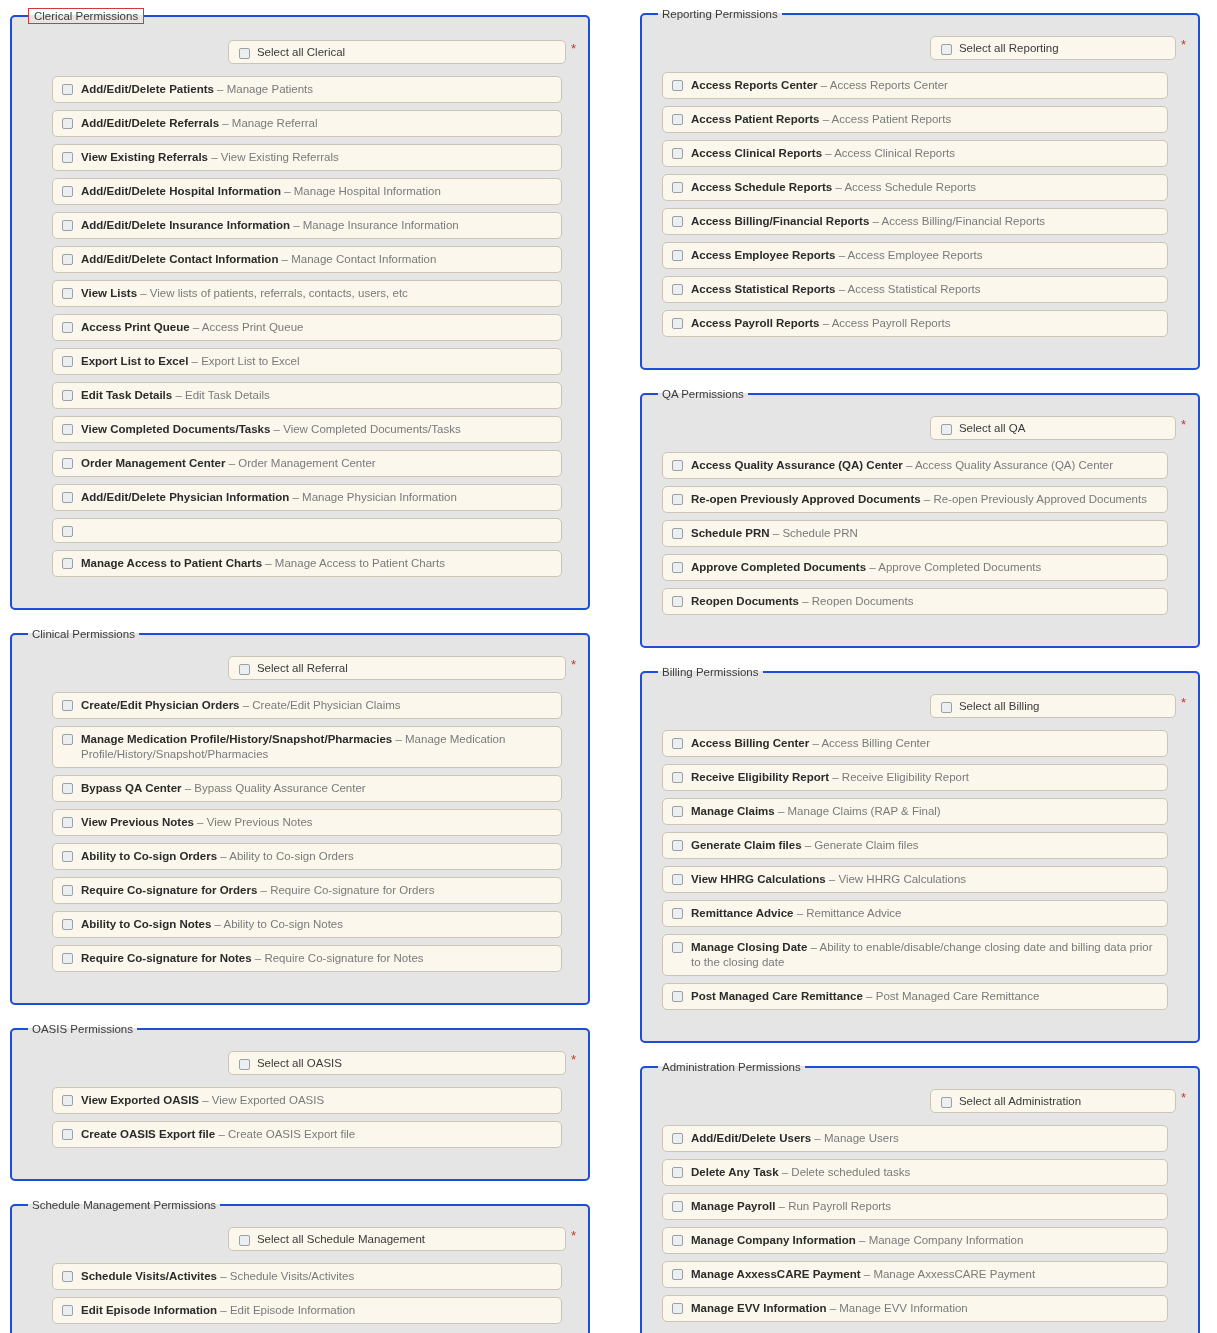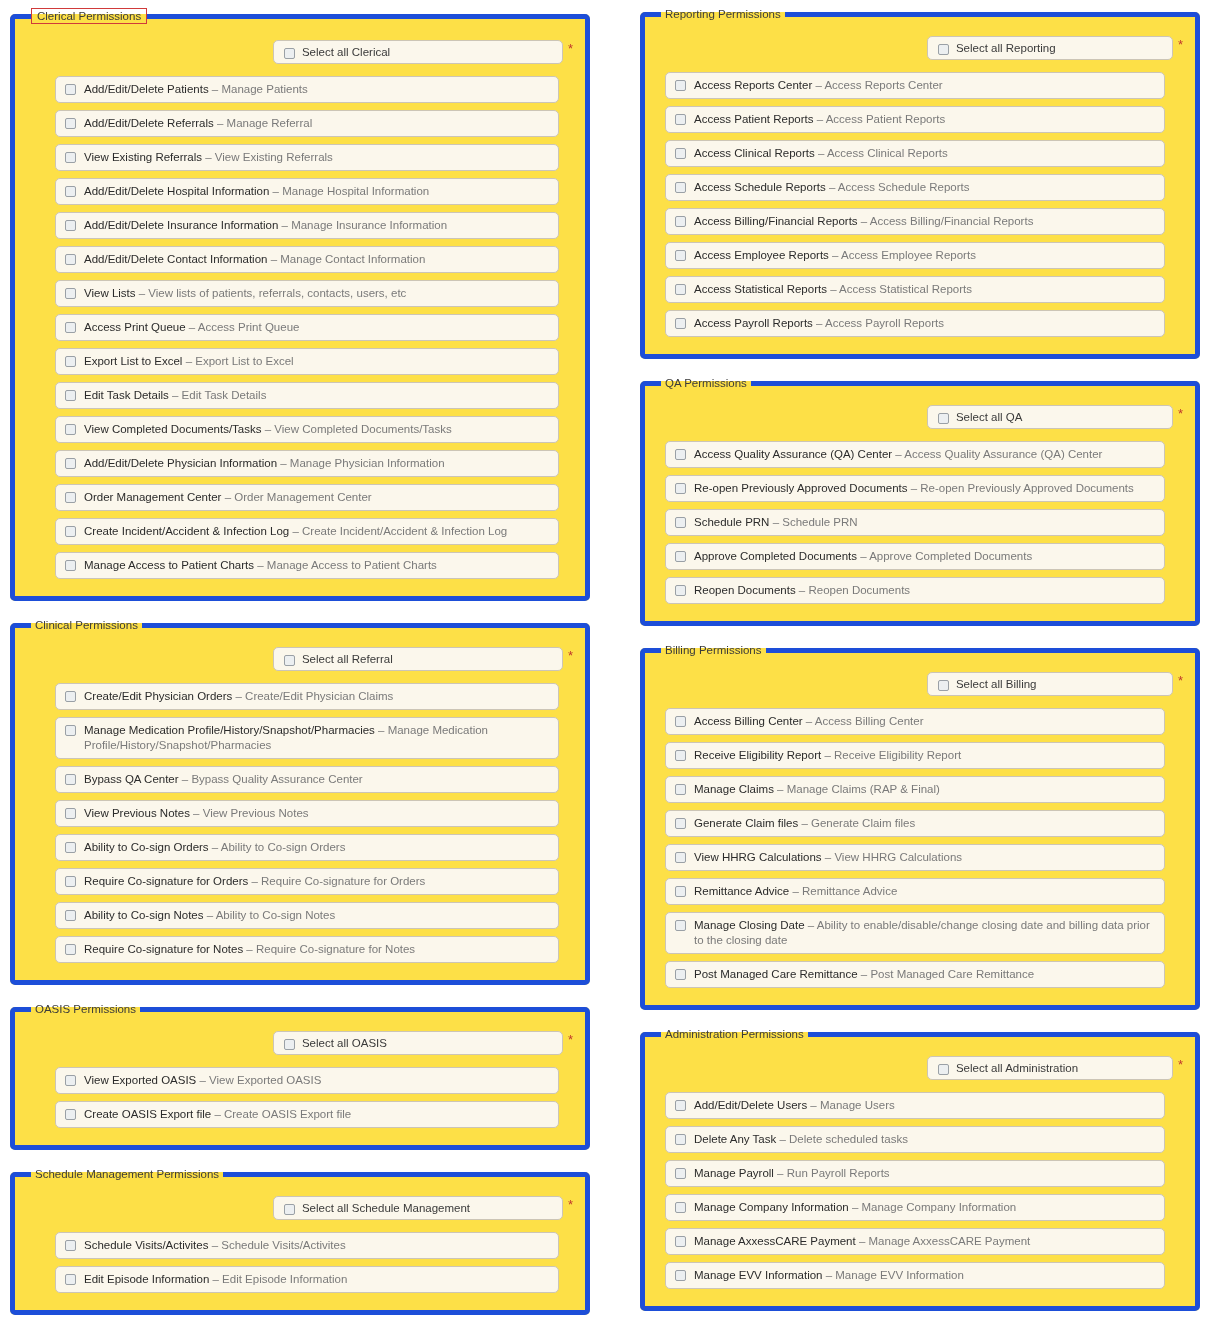--- a/index.html
+++ b/index.html
@@ -17,25 +17,25 @@
   }
   .columns {
     display: flex;
     align-items: flex-start;
     gap: 50px;
   }
   .col-left { width: 580px; flex: none; }
   .col-right { width: 560px; flex: none; }
 
   fieldset.group {
-    border: 5px solid #1d4ed8;
+    border: 2px solid #1d4ed8;
     border-radius: 5px;
-    background: #fde047;
+    background: #e5e5e5;
     margin: 0 0 18px 0;
-    padding: 10px 10px 10px 10px;
+    padding: 10px 10px 24px 10px;
     position: relative;
   }
   fieldset.group > legend {
     font-size: 11.5px;
     color: #3b3b3b;
     padding: 0 4px;
     margin-left: 6px;
     background: transparent;
   }
   fieldset.group.highlight > legend {
@@ -51,21 +51,21 @@
     padding-right: 2px;
   }
   .selectall-box {
     border: 1px solid #ccc5b6;
     border-radius: 5px;
     background: #fbf7ec;
     height: 24px;
     display: flex;
     align-items: center;
     padding: 0 10px;
-    width: 290px;
+    width: 338px;
   }
   .col-right .selectall-box { width: 246px; }
   .selectall-box .cb { margin-right: 7px; }
   .selectall-label {
     font-size: 11.5px;
     color: #3a3a3a;
   }
   .asterisk {
     color: #c0392b;
     font-size: 13px;
@@ -98,21 +98,21 @@
     margin-top: 2px;
     display: inline-block;
   }
   .perm-text {
     font-size: 11.5px;
     line-height: 15px;
     color: #7a7a7a;
   }
   .perm-text b {
     color: #2b2b2b;
-    font-weight: normal;
+    font-weight: bold;
   }
   .dash { color: #7a7a7a; text-align: center; }
 </style>
 </head>
 <body>
 
 <div id="page">
   <div class="columns">
     <div class="col-left">
         <fieldset class="group highlight grp-clerical">
@@ -163,29 +163,28 @@
           <div class="perm-row">
             <span class="cb"></span>
             <span class="perm-text"><b>Edit Task Details</b><span class="dash"> – Edit Task Details</span></span>
           </div>
           <div class="perm-row">
             <span class="cb"></span>
             <span class="perm-text"><b>View Completed Documents/Tasks</b><span class="dash"> – View Completed Documents/Tasks</span></span>
           </div>
           <div class="perm-row">
             <span class="cb"></span>
+            <span class="perm-text"><b>Order Management Center</b><span class="dash"> – Order Management Center</span></span>
+          </div>
+          <div class="perm-row">
+            <span class="cb"></span>
             <span class="perm-text"><b>Add/Edit/Delete Physician Information</b><span class="dash"> – Manage Physician Information</span></span>
           </div>
           <div class="perm-row">
             <span class="cb"></span>
-            <span class="perm-text"><b>Order Management Center</b><span class="dash"> – Order Management Center</span></span>
-          </div>
-          <div class="perm-row">
-            <span class="cb"></span>
-            <span class="perm-text"><b>Create Incident/Accident &amp; Infection Log</b><span class="dash"> – Create Incident/Accident &amp; Infection Log</span></span>
           </div>
           <div class="perm-row">
             <span class="cb"></span>
             <span class="perm-text"><b>Manage Access to Patient Charts</b><span class="dash"> – Manage Access to Patient Charts</span></span>
           </div>
         </fieldset>
         <fieldset class="group grp-clinical">
           <legend>Clinical Permissions</legend>
           <div class="selectall-row">
             <div class="selectall-box">

